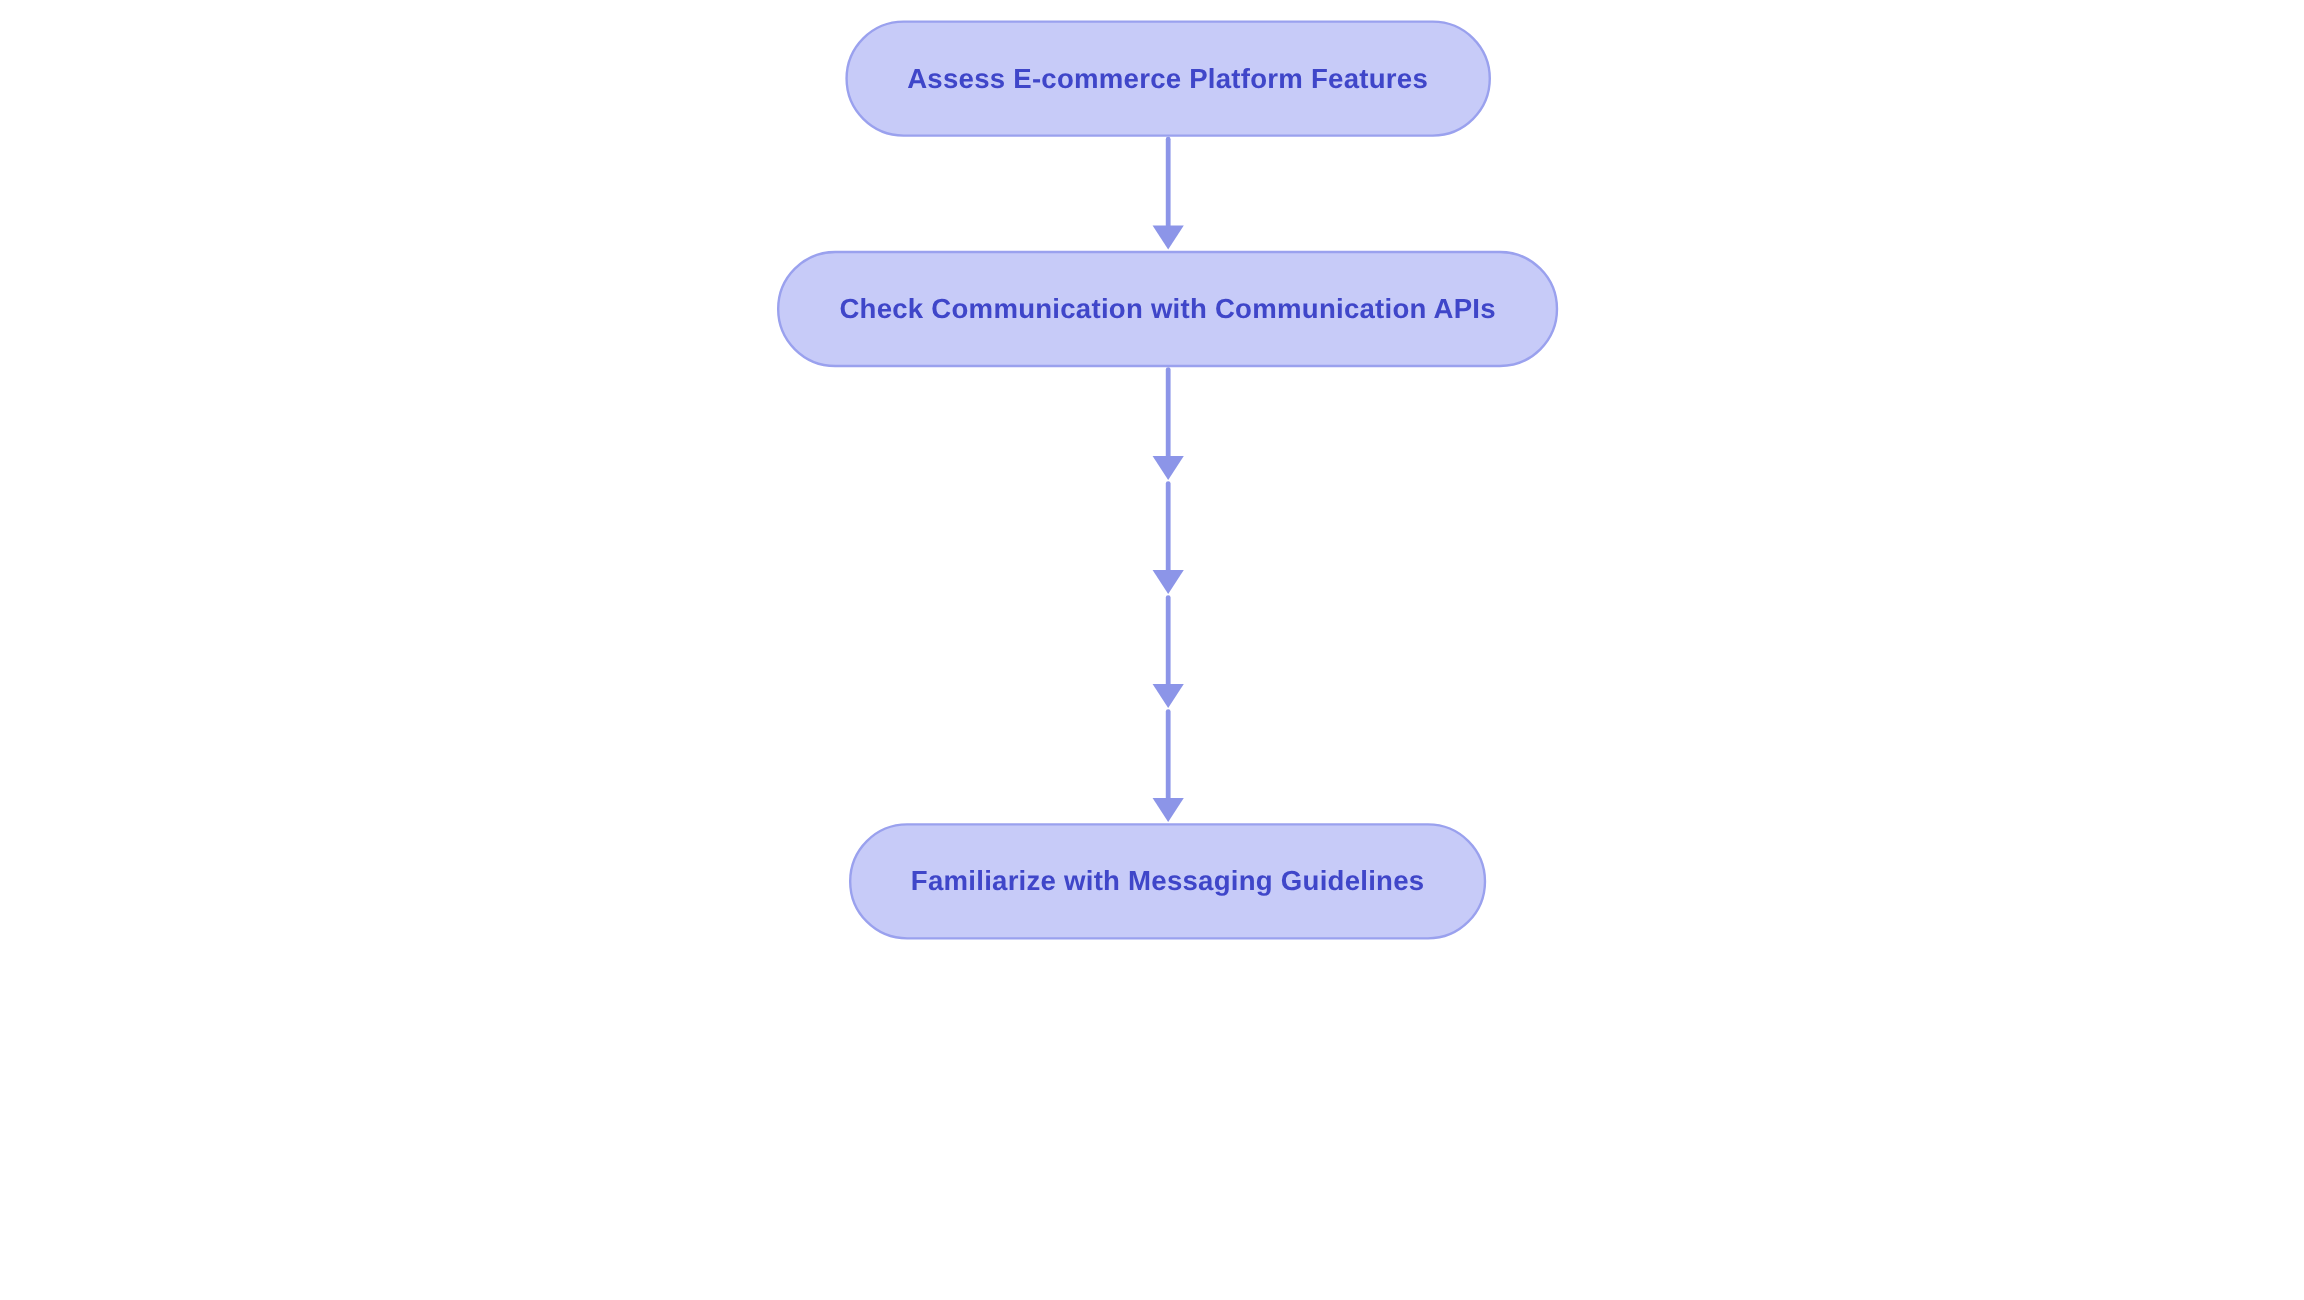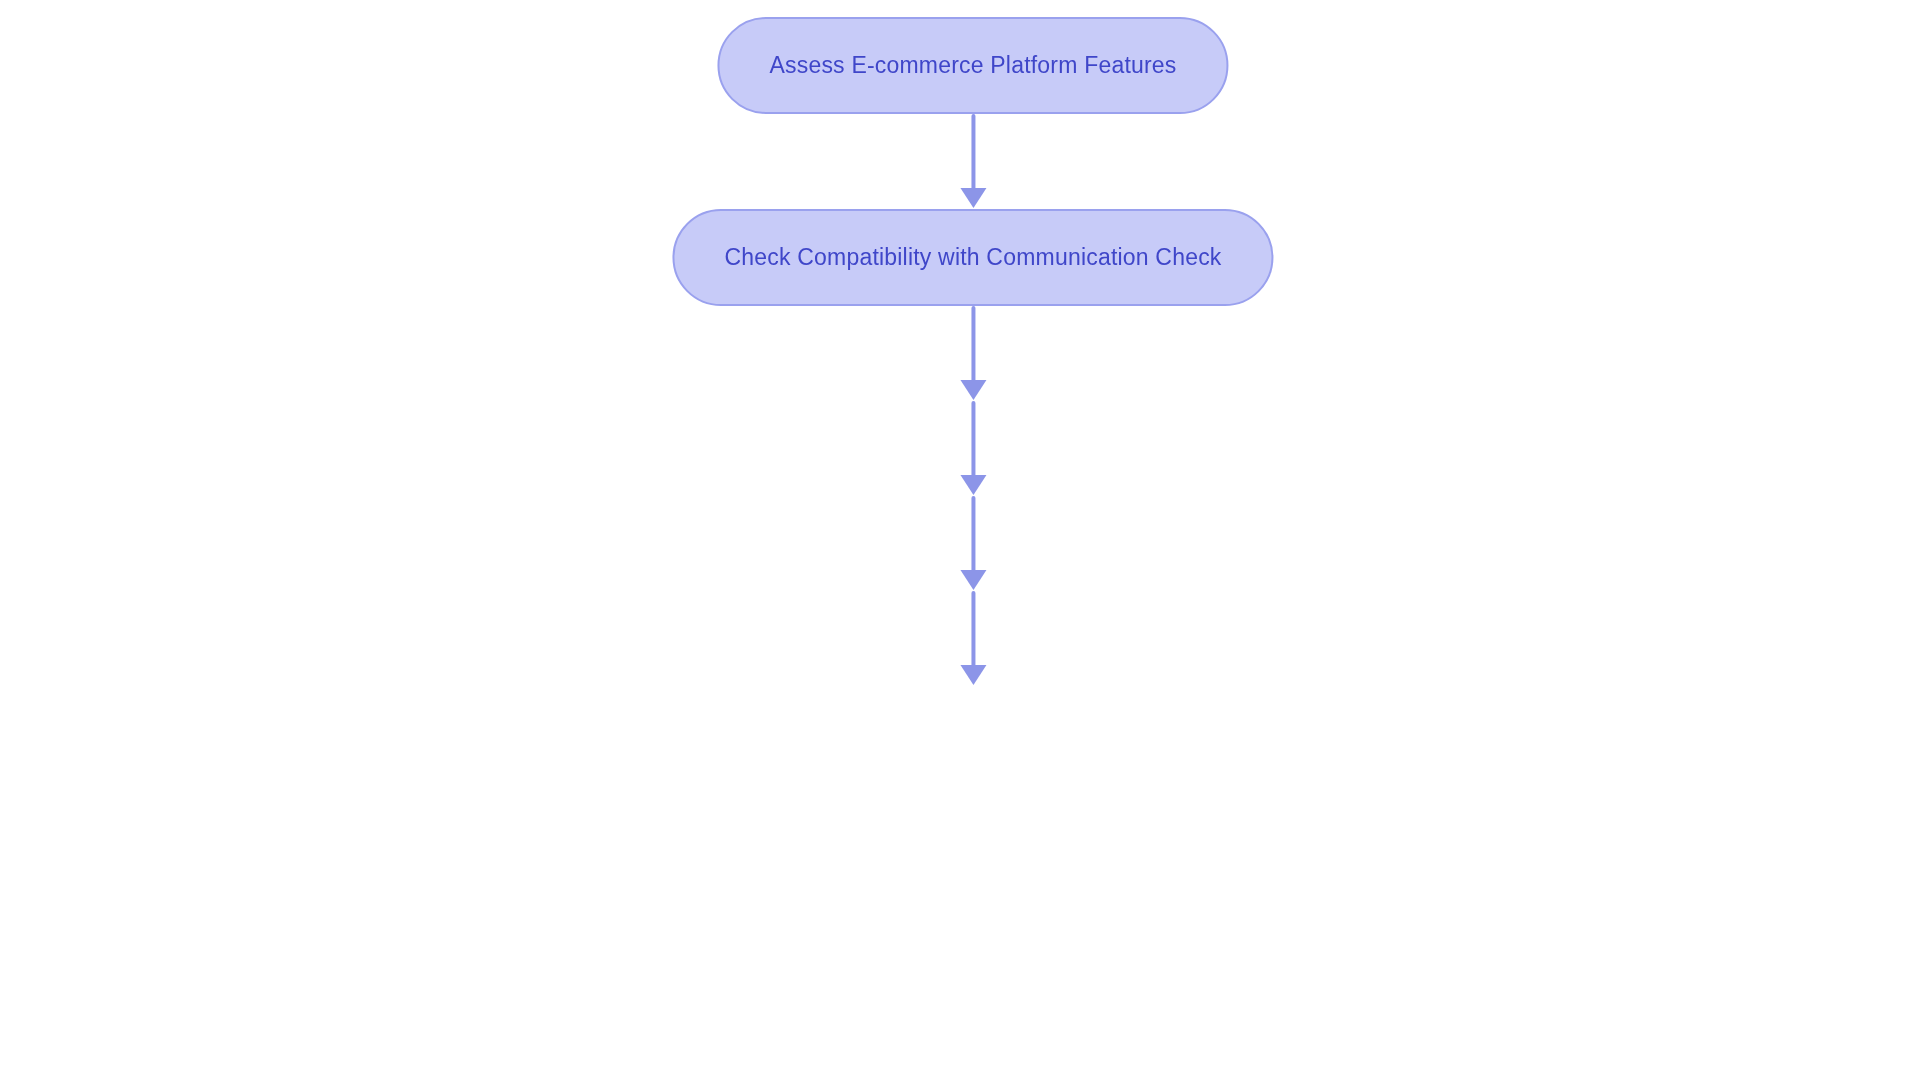--- a/index.html
+++ b/index.html
@@ -2,21 +2,21 @@
 <html style="--background: #ffffff; --node-fill: #c7cbf8; --node-border: #9aa1ee; --node-text: #3f46c9; --arrow: #8c95e8;"><head>
 <meta charset="utf-8">
 <style>
   :root {
     --background: #ffffff;
     --node-fill: #c7cbf8;
     --node-border: #9aa1ee;
     --node-text: #3f46c9;
     --arrow: #8c95e8;
   }
-  * { box-sizing: border-box; }
+  * { box-sizing: border-box; font-weight: bold; }
   html, body {
     margin: 0;
     padding: 0;
   }
   body {
     width: 1920px;
     height: 1083px;
     background: var(--background);
     font-family: "Liberation Sans", "DejaVu Sans", sans-serif;
   }
@@ -88,21 +88,21 @@
     <div class="node">
       <span>Assess E-commerce Platform Features</span>
     </div>
 
     <div class="connector">
       <div class="connector-line"></div>
       <div class="arrowhead"></div>
     </div>
 
     <div class="node">
-      <span>Check Compatibility with Communication Check</span>
+      <span>Check Communication with Communication APIs</span>
     </div>
 
     <div class="connector">
       <div class="connector-line"></div>
       <div class="arrowhead"></div>
     </div>
 
 
     <div class="connector">
       <div class="connector-line"></div>
@@ -114,15 +114,18 @@
       <div class="connector-line"></div>
       <div class="arrowhead"></div>
     </div>
 
 
     <div class="connector">
       <div class="connector-line"></div>
       <div class="arrowhead"></div>
     </div>
 
+    <div class="node">
+      <span>Familiarize with Messaging Guidelines</span>
+    </div>
 
   </div>
 </div>
 
 </body></html>

